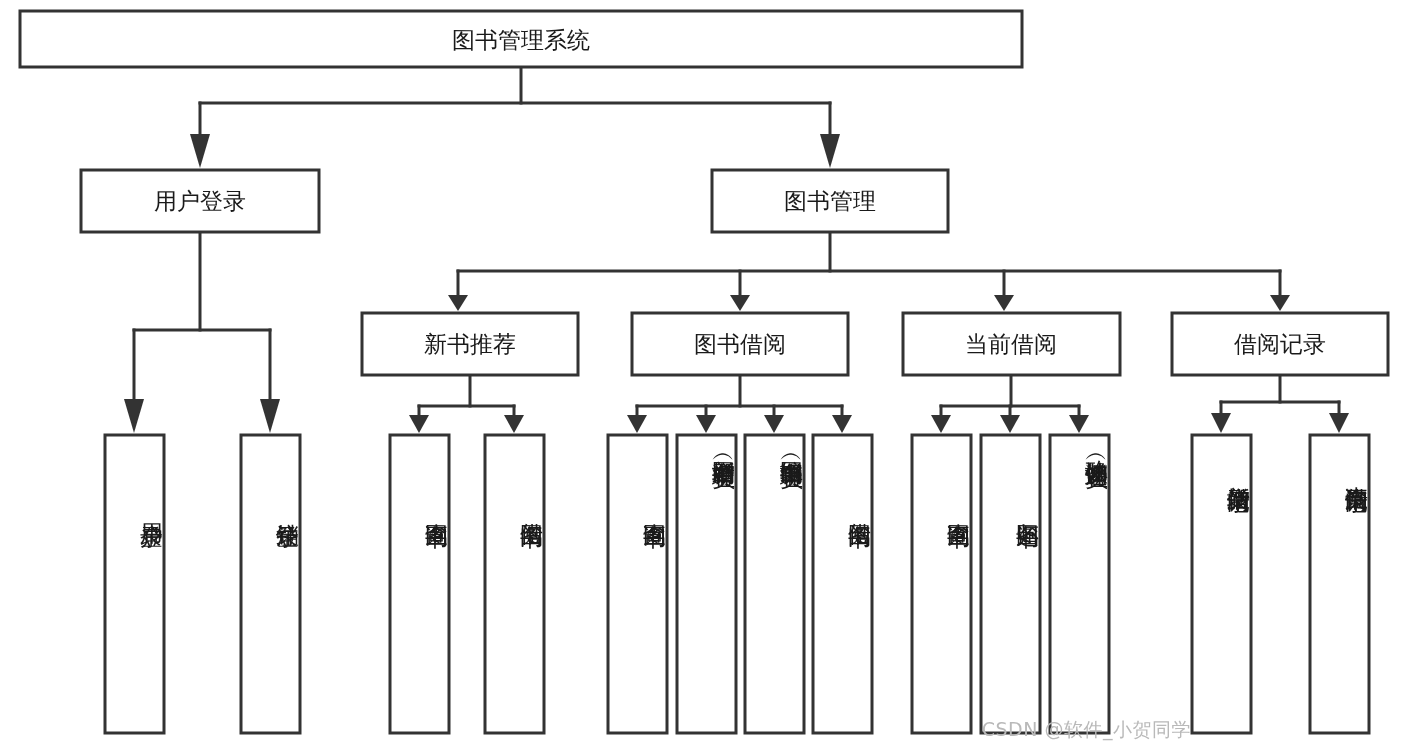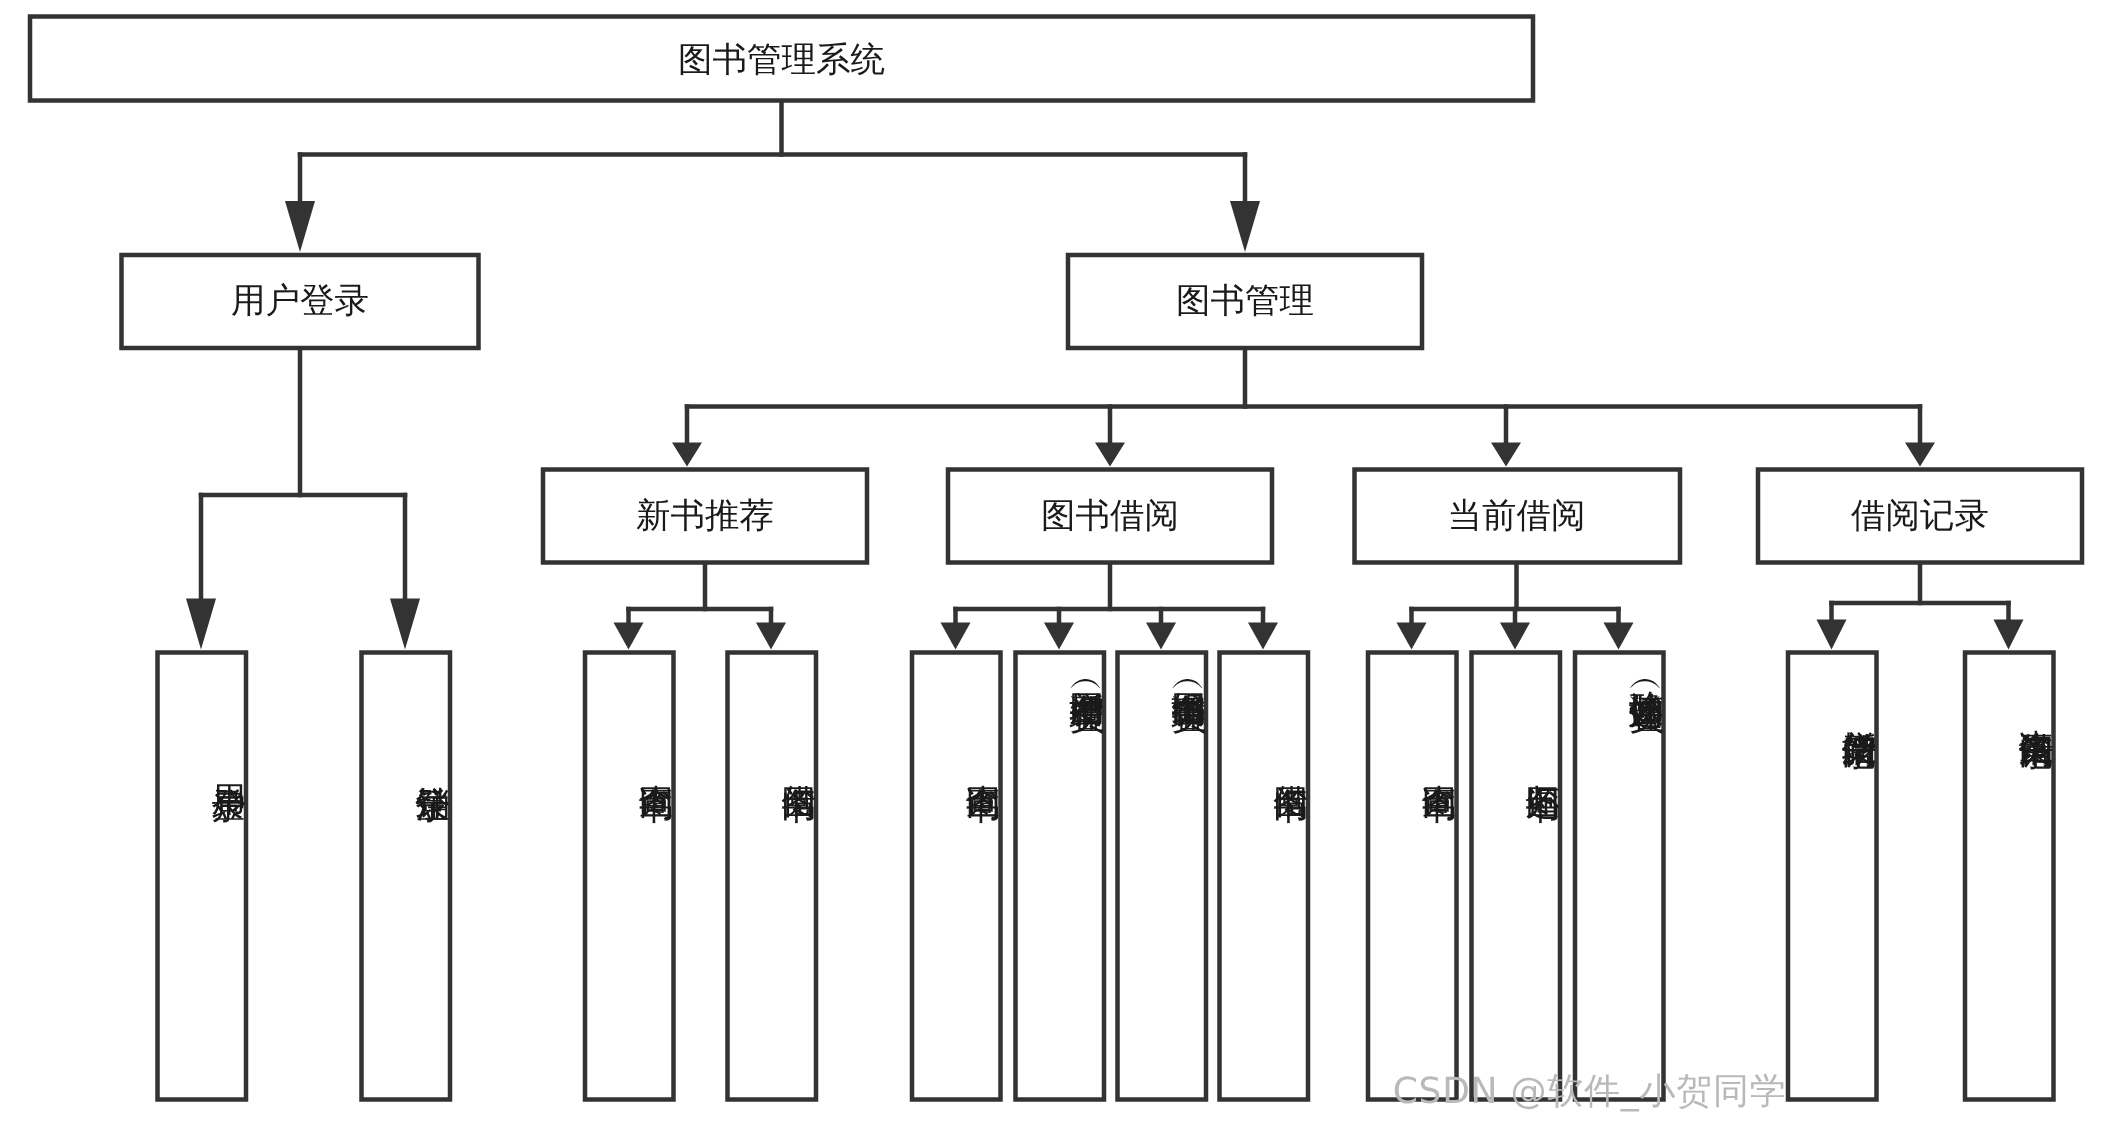--- a/index.html
+++ b/index.html
@@ -59,21 +59,21 @@
     color: #1a1a1a;
     letter-spacing: 1px;
     white-space: nowrap;
     pointer-events: none;
   }
   .watermark {
     position: absolute;
     right: 8px;
     bottom: 4px;
     font-family: "DejaVu Sans", "Liberation Sans", sans-serif;
-    font-size: 24px;
+    font-size: 19px;
     color: #b9b9b9;
     white-space: nowrap;
     letter-spacing: 0.5px;
     text-align: center;
   }
 </style>
 </head>
 <body>
 
 <div id="diagram-root">

